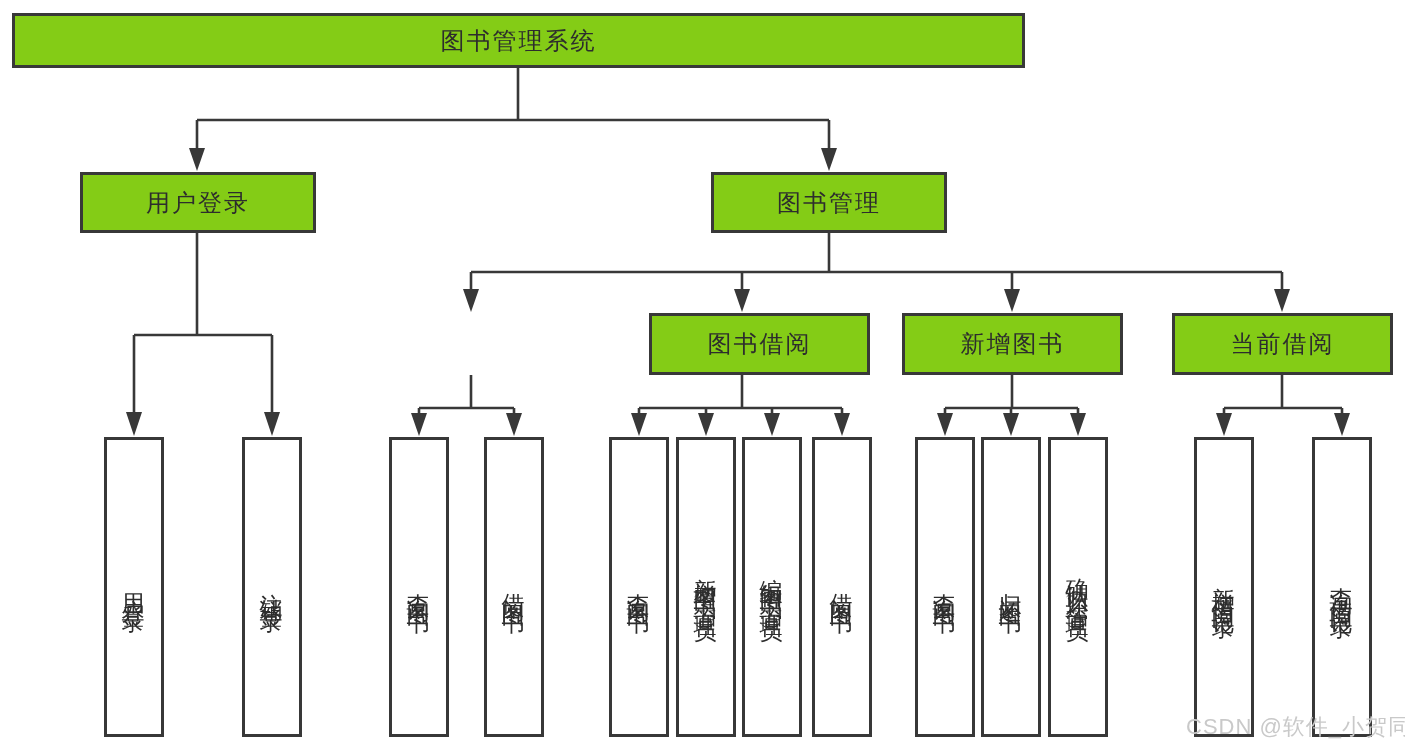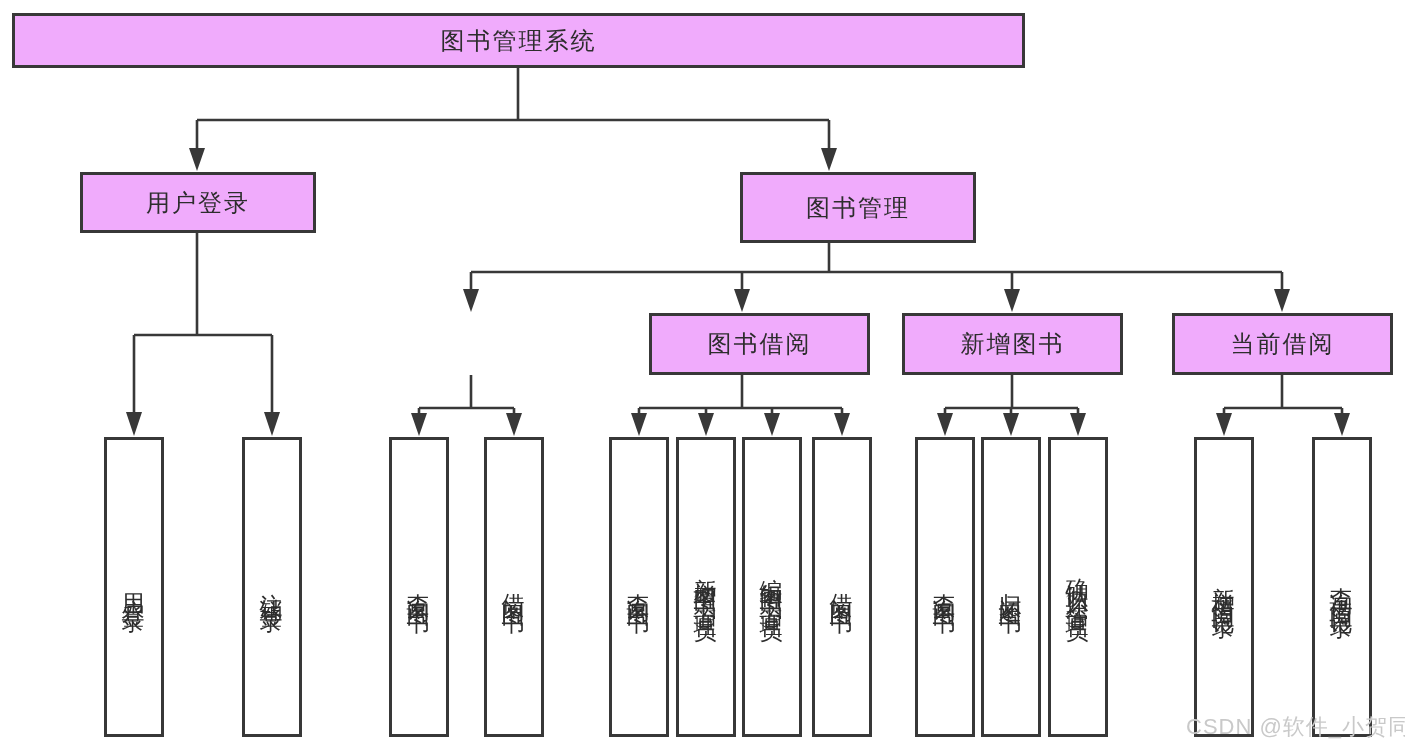--- a/index.html
+++ b/index.html
@@ -15,21 +15,21 @@
     background:var(--bg);
     font-family:"Liberation Sans",sans-serif;
     overflow:hidden;
   }
   #wires{position:absolute;left:0;top:0;width:1405px;height:747px;pointer-events:none;}
   #wires path{stroke:var(--line);stroke-width:2.6;fill:none;}
   #wires polygon{fill:var(--line);stroke:none;}
   .node{
     position:absolute;
     box-sizing:border-box;
-    background:#f0abfc;
+    background:#84cc16;
     border:3px solid var(--line);
     color:var(--text);
     display:flex;align-items:center;justify-content:center;
     font-size:24px;letter-spacing:2px;
     white-space:nowrap;
     z-index:2;
   }
   .vnode{
     position:absolute;
     box-sizing:border-box;
@@ -39,21 +39,21 @@
     writing-mode:vertical-rl;
     text-orientation:mixed;
     display:flex;align-items:center;justify-content:center;
     font-size:23px;letter-spacing:6px;
     z-index:2;
   }
   
   .n-root{left:12px;top:13px;width:1013px;height:55px;}
   
   .n-user-login{left:80px;top:172px;width:236px;height:61px;}
-  .n-book-mgmt{left:740px;top:172px;width:236px;height:71px;}
+  .n-book-mgmt{left:711px;top:172px;width:236px;height:61px;}
   
   .n-l3{top:313px;width:221px;height:62px;}
   .n-new-book{left:361px;}
   .n-book-borrow{left:649px;}
   .n-current-borrow{left:902px;}
   .n-borrow-record{left:1172px;}
   
   .leaf{top:437px;width:60px;height:300px;}
   .n-a1{left:104px;}
   .n-a2{left:242px;}

